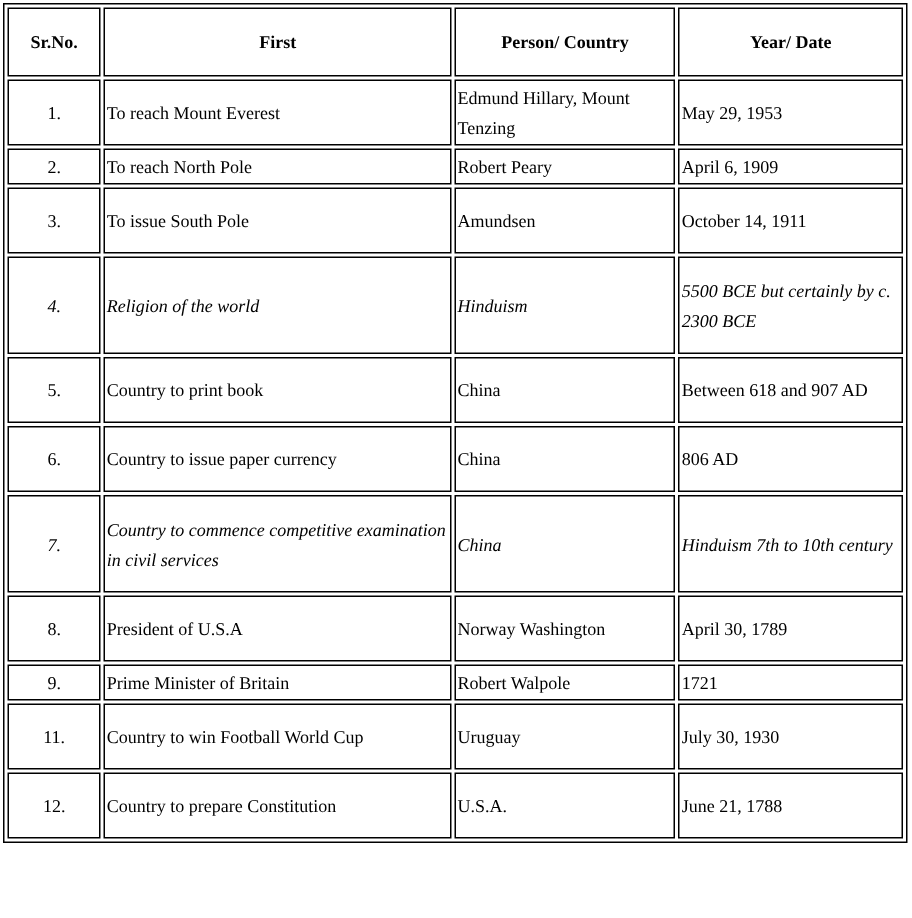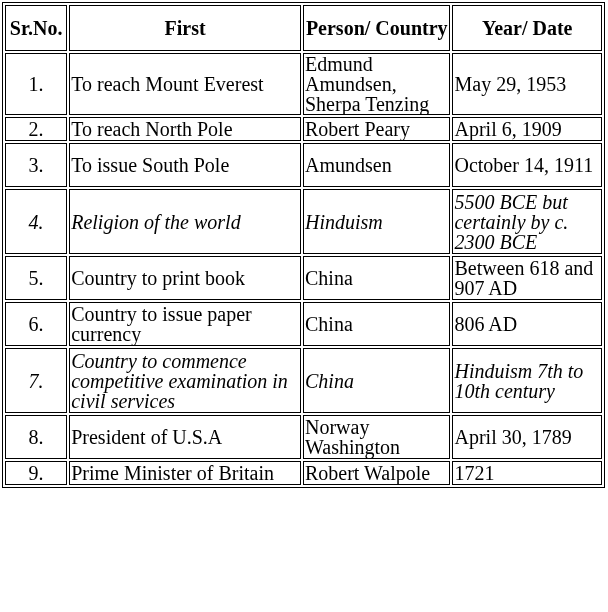--- a/index.html
+++ b/index.html
@@ -21,21 +21,21 @@
       top: 2px;
       width: 603px;
       border: 1px solid #000;
       border-collapse: separate;
       border-spacing: 2px;
       table-layout: fixed;
     }
     table.firsts td, table.firsts th {
       border: 1px solid #000;
       padding: 0 1px;
-      font-size: 20px;
+      font-size: 12px;
       line-height: 20px;
       vertical-align: middle;
       overflow: hidden;
     }
     table.firsts th {
       font-weight: bold;
       text-align: center;
       height: 44px;
       line-height: 19px;
     }
@@ -69,21 +69,21 @@
       <th>Sr.No.</th>
       <th>First</th>
       <th>Person/ Country</th>
       <th>Year/ Date</th>
     </tr>
   </thead>
   <tbody>
     <tr class="h1">
       <td class="sr">1.</td>
       <td class="txt">To reach Mount Everest</td>
-      <td class="txt">Edmund Amundsen, Sherpa Tenzing</td>
+      <td class="txt">Edmund Hillary, Mount Tenzing</td>
       <td class="txt">May 29, 1953</td>
     </tr>
     <tr class="h0">
       <td class="sr">2.</td>
       <td class="txt">To reach North Pole</td>
       <td class="txt">Robert Peary</td>
       <td class="txt">April 6, 1909</td>
     </tr>
     <tr class="h1">
       <td class="sr">3.</td>
@@ -120,14 +120,26 @@
       <td class="txt">President of U.S.A</td>
       <td class="txt">Norway Washington</td>
       <td class="txt">April 30, 1789</td>
     </tr>
     <tr class="h0">
       <td class="sr">9.</td>
       <td class="txt">Prime Minister of Britain</td>
       <td class="txt">Robert Walpole</td>
       <td class="txt">1721</td>
     </tr>
+    <tr class="h1">
+      <td class="sr">11.</td>
+      <td class="txt">Country to win Football World Cup</td>
+      <td class="txt">Uruguay</td>
+      <td class="txt">July 30, 1930</td>
+    </tr>
+    <tr class="h1">
+      <td class="sr">12.</td>
+      <td class="txt">Country to prepare Constitution</td>
+      <td class="txt">U.S.A.</td>
+      <td class="txt">June 21, 1788</td>
+    </tr>
   </tbody>
 </table>
 
 </body></html>

